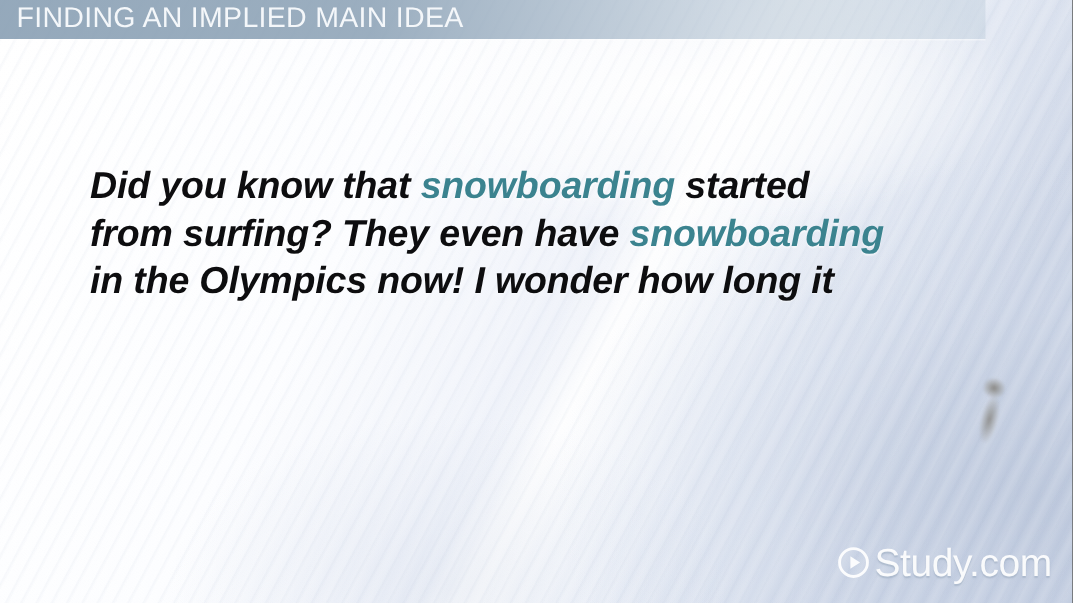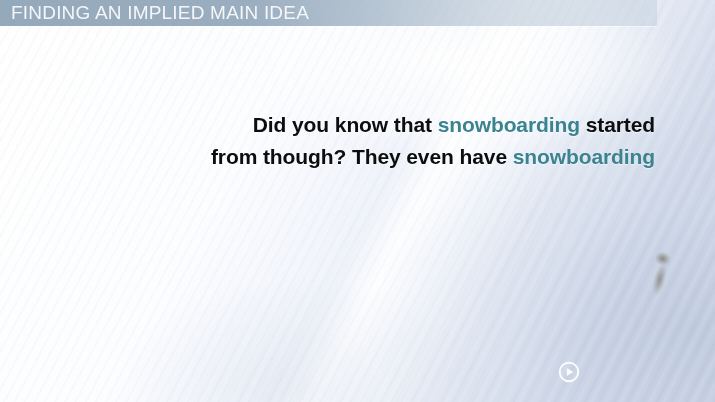--- a/index.html
+++ b/index.html
@@ -119,24 +119,25 @@
     color: #f4f7fa;
     white-space: nowrap;
   }
 
   
   #body-copy {
     position: absolute;
     left: 60px;
     top: 109px;
     width: 595px;
-    text-align: right;
-    font-size: 21px;
+    text-align: left;
+    font-size: 25px;
     line-height: 31.5px;
     font-weight: bold;
+    font-style: italic;
     color: #0d0d0f;
     letter-spacing: -0.1px;
     text-shadow: 0 1px 1px rgba(255,255,255,0.55);
   }
   #body-copy .hl { color: #3b838f; }
   .line { display: block; white-space: nowrap; }
 
   
   #logo {
     position: absolute;
@@ -167,23 +168,25 @@
   <div class="bg-layer bg-shadow"></div>
   <div class="bg-layer bg-grain"></div>
   <div class="bg-rock"></div>
 
   <div id="title-bar">
     <div id="title-text">FINDING AN IMPLIED MAIN IDEA</div>
   </div>
 
   <div id="body-copy">
       <span class="line"><span>Did you know that </span><span class="hl">snowboarding</span><span> started</span></span>
-      <span class="line"><span>from though? They even have </span><span class="hl">snowboarding</span></span>
+      <span class="line"><span>from surfing? They even have </span><span class="hl">snowboarding</span></span>
+      <span class="line"><span>in the Olympics now! I wonder how long it</span></span>
     </div>
 
   <div id="logo">
     <svg class="play-icon" width="22" height="22" viewBox="0 0 22 22">
       <circle cx="11" cy="11" r="9.3" fill="none" stroke="rgba(255,255,255,0.92)" stroke-width="1.9"></circle>
       <path d="M8.9 6.9 L15.4 11 L8.9 15.1 Z" fill="rgba(255,255,255,0.92)"></path>
     </svg>
+    <span id="logo-text">Study.com</span>
   </div>
 
 </div>
 
 </body></html>

